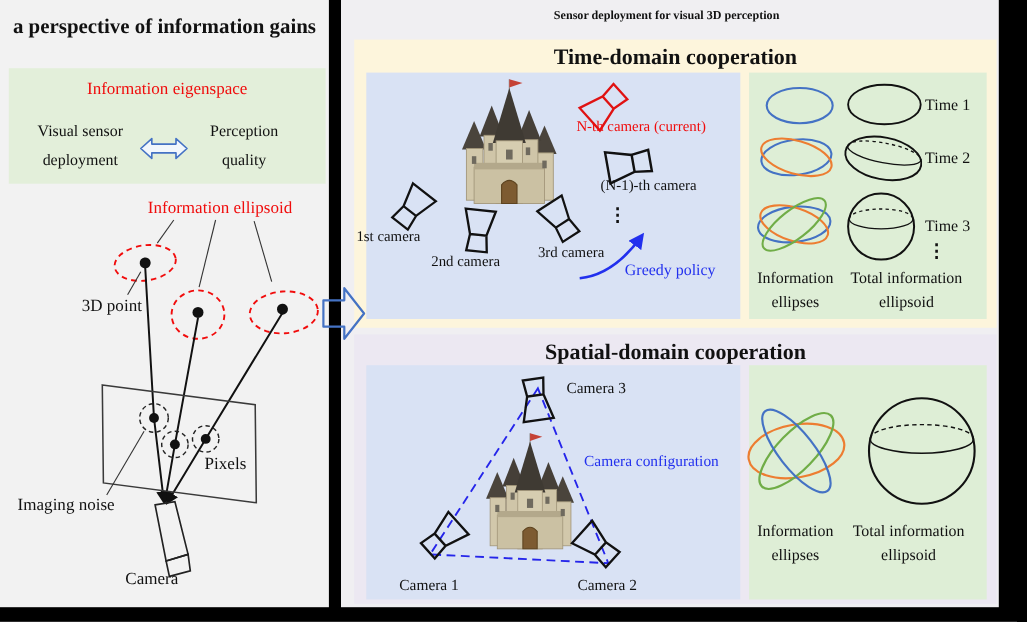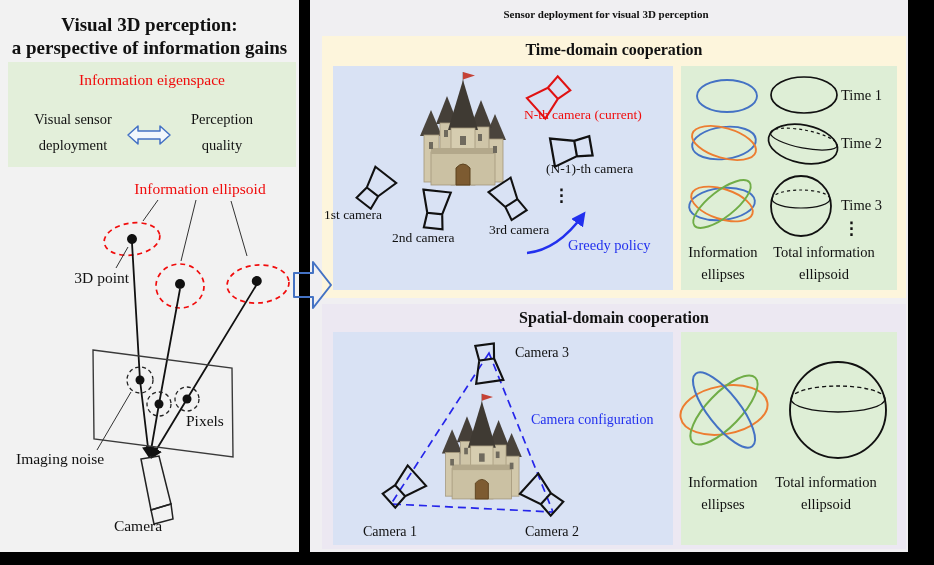--- a/index.html
+++ b/index.html
@@ -14,23 +14,23 @@
   .green-box-time{left:681px;top:66px;width:216px;height:224px;background:#deeed6;}
   .lavender-panel{left:322px;top:304px;width:584px;height:245px;background:#ece8f2;}
   .blue-box-spatial{left:333px;top:332px;width:340px;height:213px;background:#d9e2f4;}
   .green-box-spatial{left:681px;top:332px;width:216px;height:213px;background:#deeed6;}
 
   .ltitle{position:absolute;left:0;top:13px;width:299px;text-align:center;
           font-weight:bold;font-size:19px;line-height:23px;}
   .rtitle{position:absolute;left:310px;top:8px;width:592px;text-align:center;
           font-weight:bold;font-size:11px;}
   .theading{position:absolute;left:322px;top:41px;width:584px;text-align:center;
-            font-weight:bold;font-size:16px;}
+            font-weight:bold;font-size:20px;}
   .sheading{position:absolute;left:322px;top:309px;width:584px;text-align:center;
-            font-weight:bold;font-size:16px;}
+            font-weight:bold;font-size:20px;}
 
   svg.overlay{position:absolute;left:0;top:0;pointer-events:none;}
   text{font-family:"Liberation Serif",serif;fill:#111;}
   .t135{font-size:13.5px;} .t14{font-size:14px;} .t145{font-size:14.5px;}
   .t155{font-size:15.5px;} .tdots{font-size:17px;font-weight:bold;}
   .mid{text-anchor:middle;} .end{text-anchor:end;}
   .red{fill:#f00c0c;} .blu{fill:#2230ee;}
 </style>
 </head>
 <body>
@@ -41,21 +41,20 @@
   <div class="panel right-panel"></div>
   <div class="panel green-eigen"></div>
   <div class="panel yellow-panel"></div>
   <div class="panel blue-box-time"></div>
   <div class="panel green-box-time"></div>
   <div class="panel lavender-panel"></div>
   <div class="panel blue-box-spatial"></div>
   <div class="panel green-box-spatial"></div>
 
   <div class="ltitle">
-    <div>Visual 3D perception:</div>
     <div>a perspective of information gains</div>
   </div>
   <div class="rtitle">Sensor deployment for visual 3D perception</div>
   <div class="theading">Time-domain cooperation</div>
   <div class="sheading">Spatial-domain cooperation</div>
 
   <svg class="overlay" width="934" height="565" viewBox="0 0 934 565">
     <defs>
       <marker id="ah" viewBox="0 0 10 10" refX="8" refY="5" markerWidth="6.5" markerHeight="6.5" orient="auto-start-reverse">
         <path d="M0 0 L10 5 L0 10 z" fill="#111"></path>

